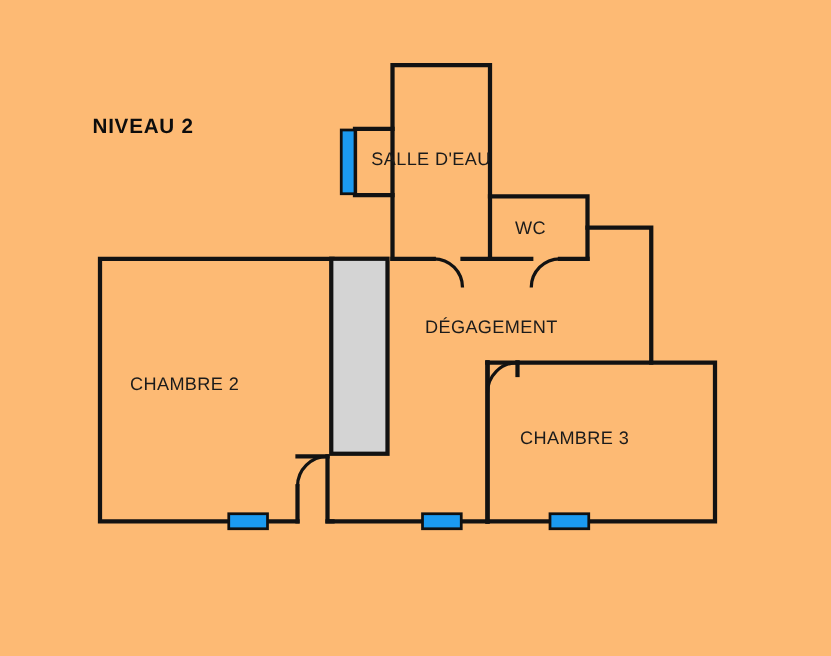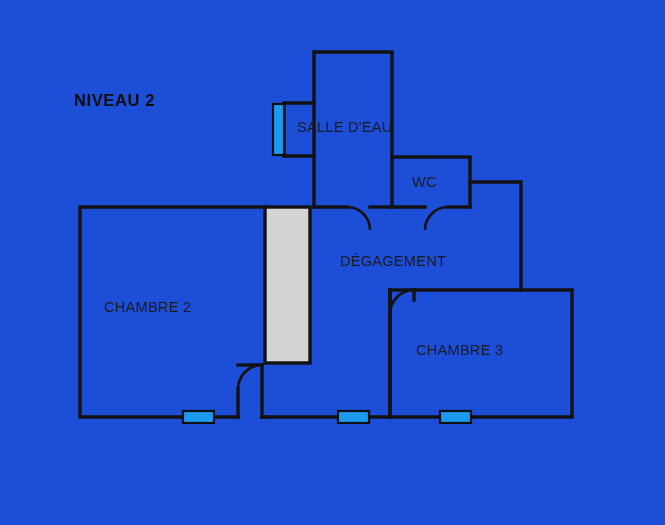--- a/index.html
+++ b/index.html
@@ -14,21 +14,21 @@
     position: relative;
     overflow: hidden;
     font-family: "Liberation Sans", sans-serif;
   }
   #plan-root {
     position: absolute;
     left: 0;
     top: 0;
     width: 665px;
     height: 525px;
-    background: #1d4ed8;
+    background: #fdba74;
   }
   #floorplan-svg {
     display: block;
     width: 665px;
     height: 525px;
   }
   .wall {
     fill: none;
     stroke: #121212;
     stroke-width: 3.4;

